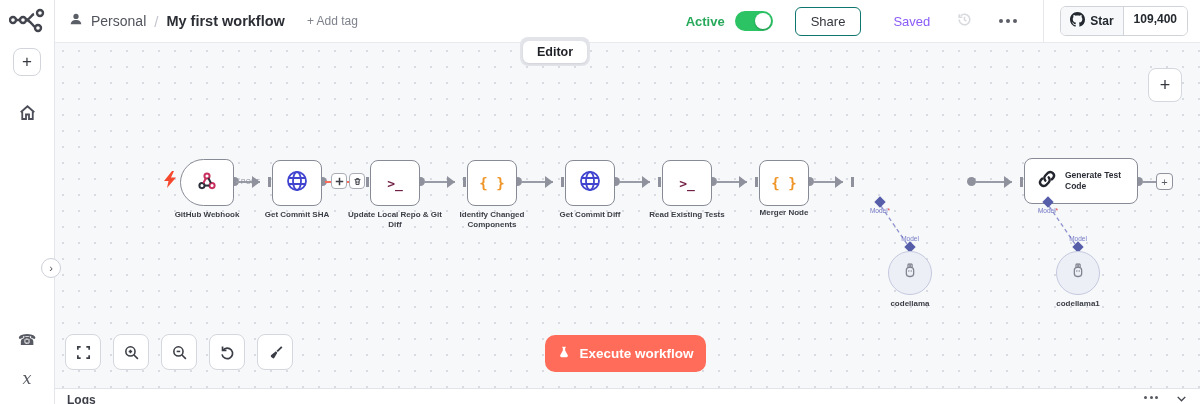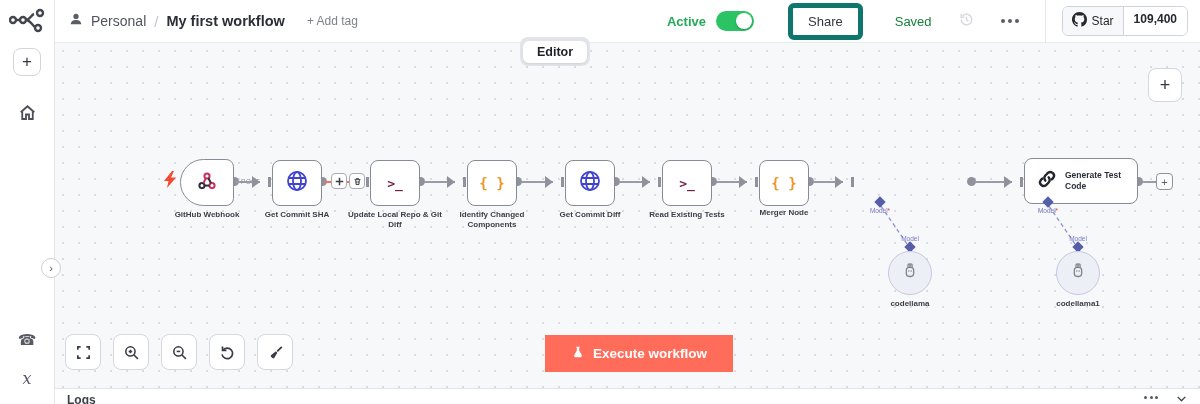--- a/index.html
+++ b/index.html
@@ -26,31 +26,31 @@
   .crumb { position:absolute; left:14px; top:0; height:42px; display:flex; align-items:center; gap:8px; }
   .crumb .proj { font-size:14px; color:#51545c; }
   .crumb .sep { color:#c3c6cd; font-size:15px; }
   .crumb .wf { font-size:14.5px; color:#2c2e35; font-weight:600; }
   .crumb .tag { font-size:12px; color:#7e828b; margin-left:14px; }
   .hright { position:absolute; right:0; top:0; height:42px; display:flex; align-items:center; }
   .active-lbl { font-size:13px; font-weight:600; color:#27a95b; margin-right:10px; }
   .toggle { width:38px; height:20px; border-radius:10px; background:#2cc365; position:relative; cursor:pointer; }
   .toggle .knob { position:absolute; right:2px; top:2px; width:16px; height:16px; border-radius:50%;
     background:#fff; box-shadow:0 1px 2px rgba(0,0,0,.25); }
-  .share-btn { margin-left:34px; border:5px solid #0f766e; background:#fff; border-radius:6px;
+  .share-btn { margin-left:22px; border:1px solid #0f766e; background:#fff; border-radius:6px;
     padding:6px 15px; font-size:13px; color:#34373e; font-weight:500; cursor:pointer; }
-  .saved { margin-left:32px; font-size:13px; color:#15803d;text-align:right; }
+  .saved { margin-left:32px; font-size:13px; color:#8b5cf6;text-align:right; }
   .hist { margin-left:26px; opacity:.65; }
   .dots3 { margin-left:26px; display:flex; gap:3px; cursor:pointer; }
   .dots3 i { width:4px; height:4px; border-radius:50%; background:#5b5e66; }
   .hdivider { margin-left:26px; width:1px; height:42px; background:#e6e8ec; }
   .gh { margin-left:16px; margin-right:12px; display:flex; border:1px solid #d0d4da; border-radius:6px;
     overflow:hidden; cursor:pointer; }
   .gh .star { display:flex; align-items:center; gap:5px; background:#f6f8fa; padding:5px 9px;
-    font-size:12px; font-weight:400; color:#24292f; border-right:1px solid #d0d4da; }
+    font-size:12px; font-weight:700; color:#24292f; border-right:1px solid #d0d4da; }
   .gh .count { background:#fff; padding:5px 10px; font-size:12px; font-weight:600; color:#24292f; }
 
   
   #tabs { position:absolute; left:520px; top:37px; height:29px; background:#e2e4ea; border-radius:8px;
     display:flex; align-items:center; padding:3px; z-index:25; }
   .tab { font-size:12.5px; padding:4px 14px; color:#565962; border-radius:6px; cursor:pointer; white-space:nowrap; }
   .tab.active { background:#fff; color:#1f2127; font-weight:600; box-shadow:0 1px 2px rgba(0,0,0,.08); }
 
   
   #canvas { position:absolute; left:55px; top:42px; width:1145px; height:346px;
@@ -83,22 +83,22 @@
   .model-lbl .req { color:#e03c3c; }
   .bolt { position:absolute; }
   .canvas-plus { position:absolute; width:34px; height:34px; background:#fff; border:1px solid #d4d7dd;
     border-radius:8px; display:flex; align-items:center; justify-content:center; font-size:18px;
     color:#35373f; cursor:pointer; }
   .mini-plus { position:absolute; width:17px; height:17px; background:#fbfbfc; border:1.4px solid #8f929d;
     border-radius:4px; display:flex; align-items:center; justify-content:center; font-size:11px;
     color:#5a5d66; cursor:pointer; }
   .tool-btn { position:absolute; width:36px; height:36px; background:#fff; border:1px solid #d4d7dd;
     border-radius:8px; display:flex; align-items:center; justify-content:center; cursor:pointer; }
-  .exec-btn { position:absolute; left:490px; top:292px; width:188px; height:37px; background:#ff6d5a;
-    border:none; border-radius:0; color:#fff; font-size:13.5px; font-weight:600;
+  .exec-btn { position:absolute; left:490px; top:292px; width:161px; height:37px; background:#ff6d5a;
+    border:none; border-radius:10px; color:#fff; font-size:13.5px; font-weight:600;
     display:flex; align-items:center; justify-content:center; gap:8px; cursor:pointer;
     font-family:"Liberation Sans", sans-serif; }
   .expander { position:absolute; left:41px; top:258px; width:20px; height:20px; border-radius:50%;
     background:#fff; border:1px solid #ccd0d7; display:flex; align-items:center; justify-content:center;
     font-size:11px; color:#4c4f58; z-index:40; cursor:pointer; }
 
   
   #logsbar { position:absolute; left:55px; top:388px; width:1145px; height:16px; background:#fff;
     border-top:1px solid #e2e4e9; z-index:20; }
   .logs-title { position:absolute; left:12px; top:4px; font-size:12px; font-weight:600; color:#3c3f47; }

